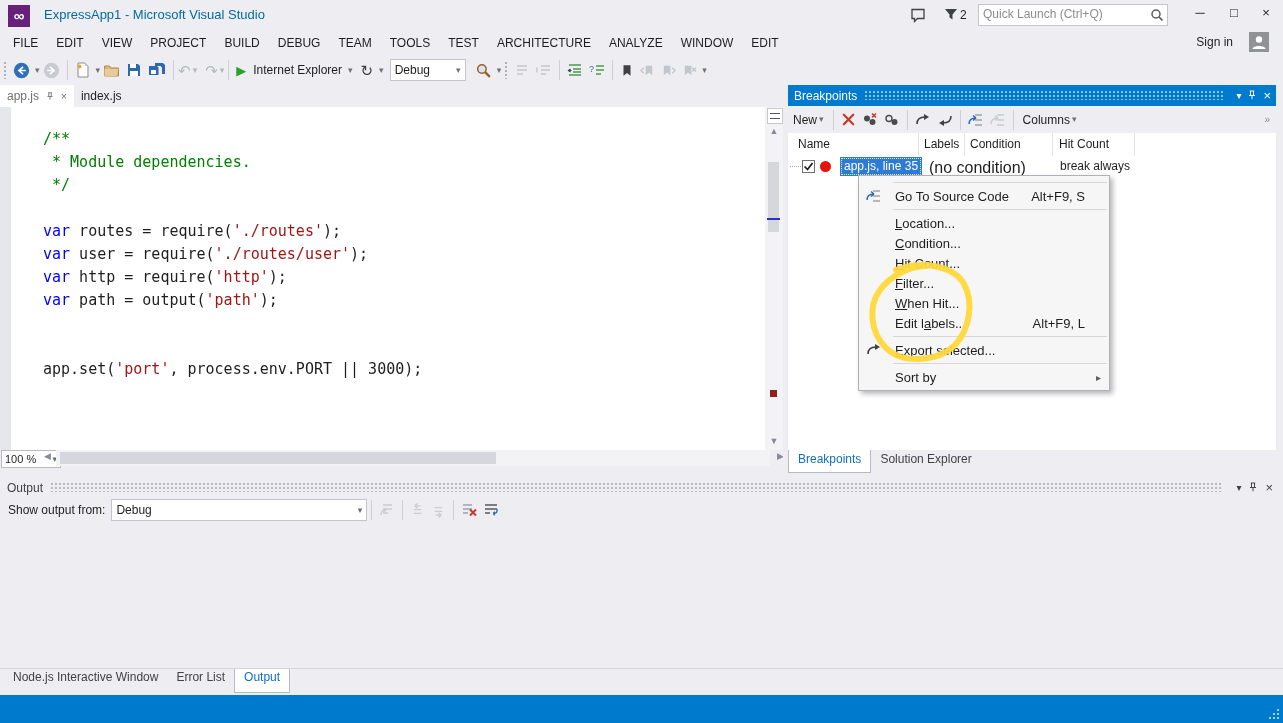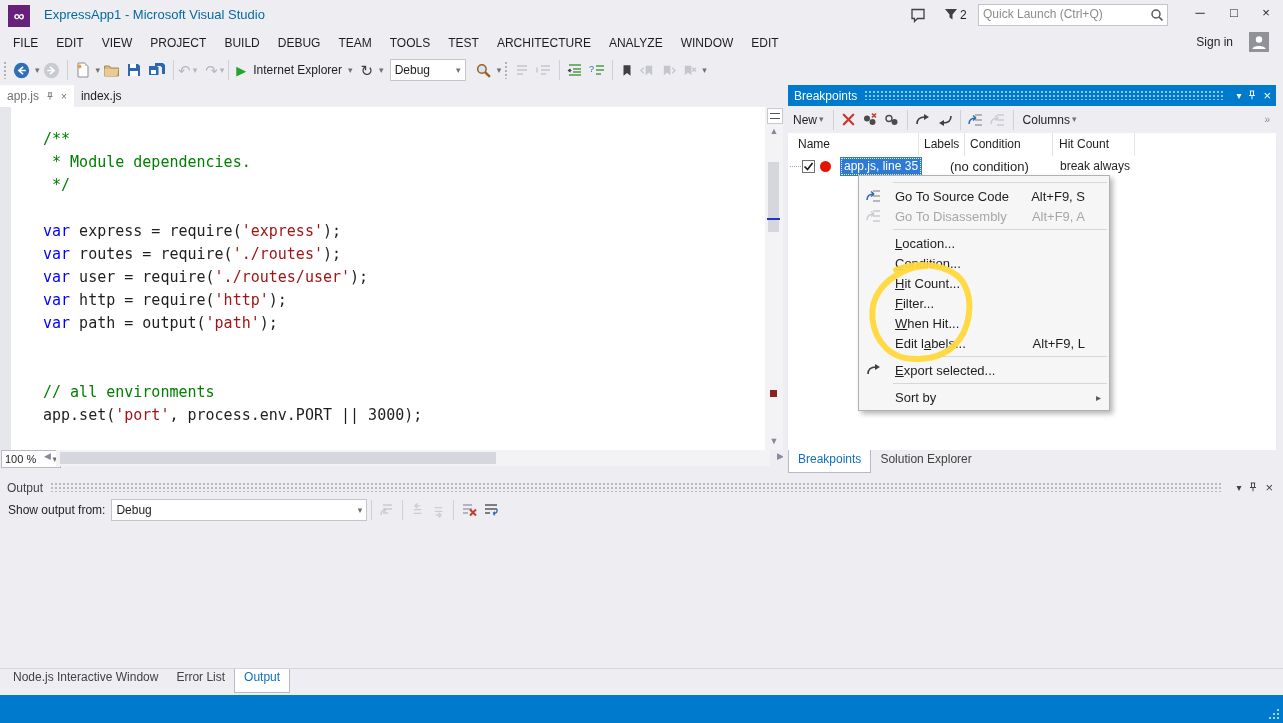--- a/index.html
+++ b/index.html
@@ -92,21 +92,21 @@
                 border-bottom:1px solid #E3E3E7;}
   .col-label{position:absolute;top:4px;font-size:12px;color:#1E1E1E;}
   .col-line{position:absolute;top:0;width:1px;height:23px;background:#E3E3E7;}
   .bp-body{position:absolute;left:0;top:71px;width:488px;height:294px;background:#fff;}
   .bp-row{position:absolute;left:0;top:1px;width:488px;height:19px;}
   .tree-dash{position:absolute;left:2px;top:9px;width:11px;border-top:1px dotted #9FA3AB;}
   .bp-check{position:absolute;left:14px;top:3px;}
   .bp-dot{position:absolute;left:32px;top:4px;width:11px;height:11px;border-radius:50%;background:#E51400;}
   .bp-name{position:absolute;left:52px;top:0;height:19px;line-height:19px;background:#2E7BD6;color:#fff;
            padding:0 4px;font-size:12px;outline:1px dotted rgba(255,255,255,.85);outline-offset:-2px;}
-  .bp-cond{position:absolute;left:162px;top:2px;font-size:13px;}
+  .bp-cond{position:absolute;left:141px;top:2px;font-size:16px;}
   .bp-hit{position:absolute;left:272px;top:2px;font-size:12px;}
   .panel-tabs{position:absolute;left:0;top:365px;width:488px;height:22px;display:flex;}
   .wtab{padding:2px 9px 0 9px;font-size:12px;color:#424242;height:20px;}
   .wtab.active{background:#fff;color:#0E70C0;border:1px solid #B6B9C8;border-top:0;}
 
   
   .ctx{position:absolute;left:858px;top:175px;width:250px;background:#F6F6F6;border:1px solid #B0B1B8;
        box-shadow:3px 3px 5px rgba(0,0,0,.28);padding:3px 0;z-index:40;}
   .menu-row{position:relative;height:20px;display:flex;align-items:center;font-size:13px;color:#1E1E1E;}
   .menu-row.disabled{color:#A6A7AB;}
@@ -334,28 +334,26 @@
             <span>index.js</span>
           </div>
         </div>
       <div class="editor">
         <div class="gutter"></div>
         <div id="code">
             <div class="code-line"><span class="tk-com">/**</span></div>
             <div class="code-line"><span class="tk-com"> * Module dependencies.</span></div>
             <div class="code-line"><span class="tk-com"> */</span></div>
             <div class="code-line"></div>
-            <div class="code-line"><span class="tk-kw">var</span><span class="tk-pl"> express = require(</span><span class="tk-str">'express'</span><span class="tk-pl">);</span></div>
             <div class="code-line"><span class="tk-kw">var</span><span class="tk-pl"> routes = require(</span><span class="tk-str">'./routes'</span><span class="tk-pl">);</span></div>
             <div class="code-line"><span class="tk-kw">var</span><span class="tk-pl"> user = require(</span><span class="tk-str">'./routes/user'</span><span class="tk-pl">);</span></div>
             <div class="code-line"><span class="tk-kw">var</span><span class="tk-pl"> http = require(</span><span class="tk-str">'http'</span><span class="tk-pl">);</span></div>
             <div class="code-line"><span class="tk-kw">var</span><span class="tk-pl"> path = output(</span><span class="tk-str">'path'</span><span class="tk-pl">);</span></div>
             <div class="code-line"></div>
             <div class="code-line"></div>
-            <div class="code-line"><span class="tk-com">// all environments</span></div>
             <div class="code-line"><span class="tk-pl">app.set(</span><span class="tk-str">'port'</span><span class="tk-pl">, process.env.PORT || 3000);</span></div>
           </div>
       </div>
       <div class="vscroll">
         <div class="vs-split">
             <div></div>
             <div></div>
           </div>
         <div class="sc-arrow glyph" style="top:20px">▲</div>
         <div class="vthumb"></div>
@@ -484,30 +482,20 @@
       <div class="menu-row">
         <span class="menu-icon">
           <svg width="16" height="16" viewBox="0 0 16 16">
             <path d="M7 3h7M7 8h7M7 13h7" stroke="#9EA2A8" stroke-width="1.5"></path>
             <path d="M1 12C1 7 4 6 8 6M8 6L5 3.5M8 6L5 8.5" stroke="#2D6BB4" stroke-width="1.5" fill="none"></path>
           </svg>
         </span>
         <span class="menu-label">Go To Source Code</span>
         <span class="menu-shortcut">Alt+F9, S</span>
       </div>
-      <div class="menu-row disabled">
-        <span class="menu-icon">
-          <svg width="16" height="16" viewBox="0 0 16 16">
-            <path d="M7 3h7M7 8h7M7 13h7" stroke="#C9CCD1" stroke-width="1.5"></path>
-            <path d="M1 12C1 7 4 6 8 6M8 6L5 3.5M8 6L5 8.5" stroke="#C9CCD1" stroke-width="1.5" fill="none"></path>
-          </svg>
-        </span>
-        <span class="menu-label">Go To Disassembly</span>
-        <span class="menu-shortcut">Alt+F9, A</span>
-      </div>
       <div class="menu-sep"></div>
       <div class="menu-row">
         <span class="menu-icon"></span>
         <span class="menu-label"><u>L</u>ocation...</span>
       </div>
       <div class="menu-row">
         <span class="menu-icon"></span>
         <span class="menu-label"><u>C</u>ondition...</span>
       </div>
       <div class="menu-row">

